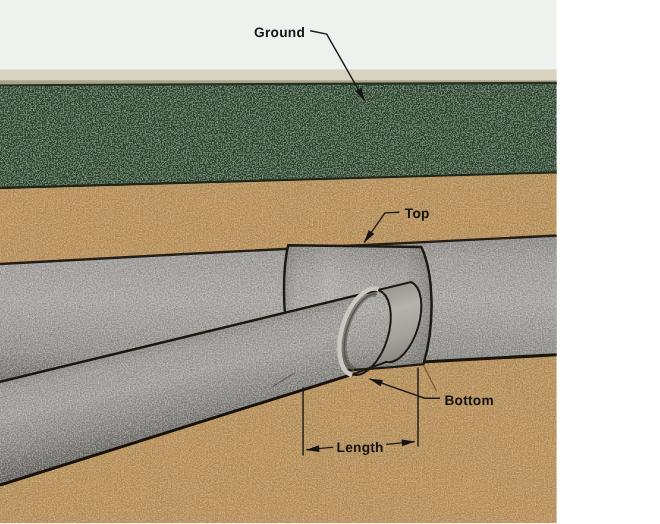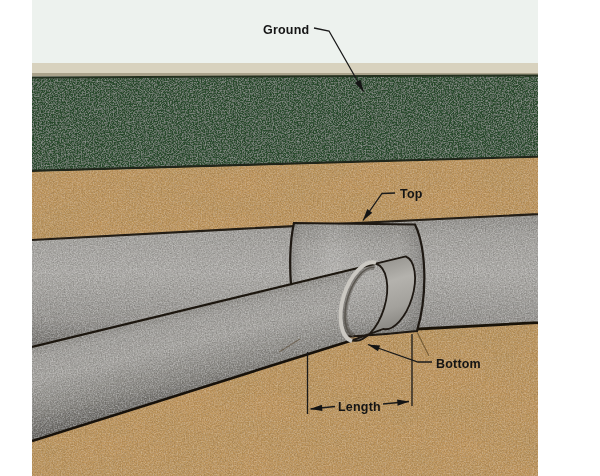--- a/index.html
+++ b/index.html
@@ -1,16 +1,16 @@
 <!DOCTYPE html>
 <html><head>
 <meta charset="utf-8">
 <style>
   html,body { margin:0; padding:0; background:#ffffff; }
-  .stage { position:relative; width:506px; height:476px; overflow:hidden; background:#ffffff;padding-left:32px; }
+  .stage { position:relative; width:506px; height:476px; overflow:hidden; background:#ffffff; }
   .stage svg { display:block; }
   text.lbl {
     font-family:"Liberation Sans", sans-serif;
     font-weight:700;
     font-size:12.5px;
     letter-spacing:0.2px;
     fill:#141414;
     stroke:none;
   }
 </style>

